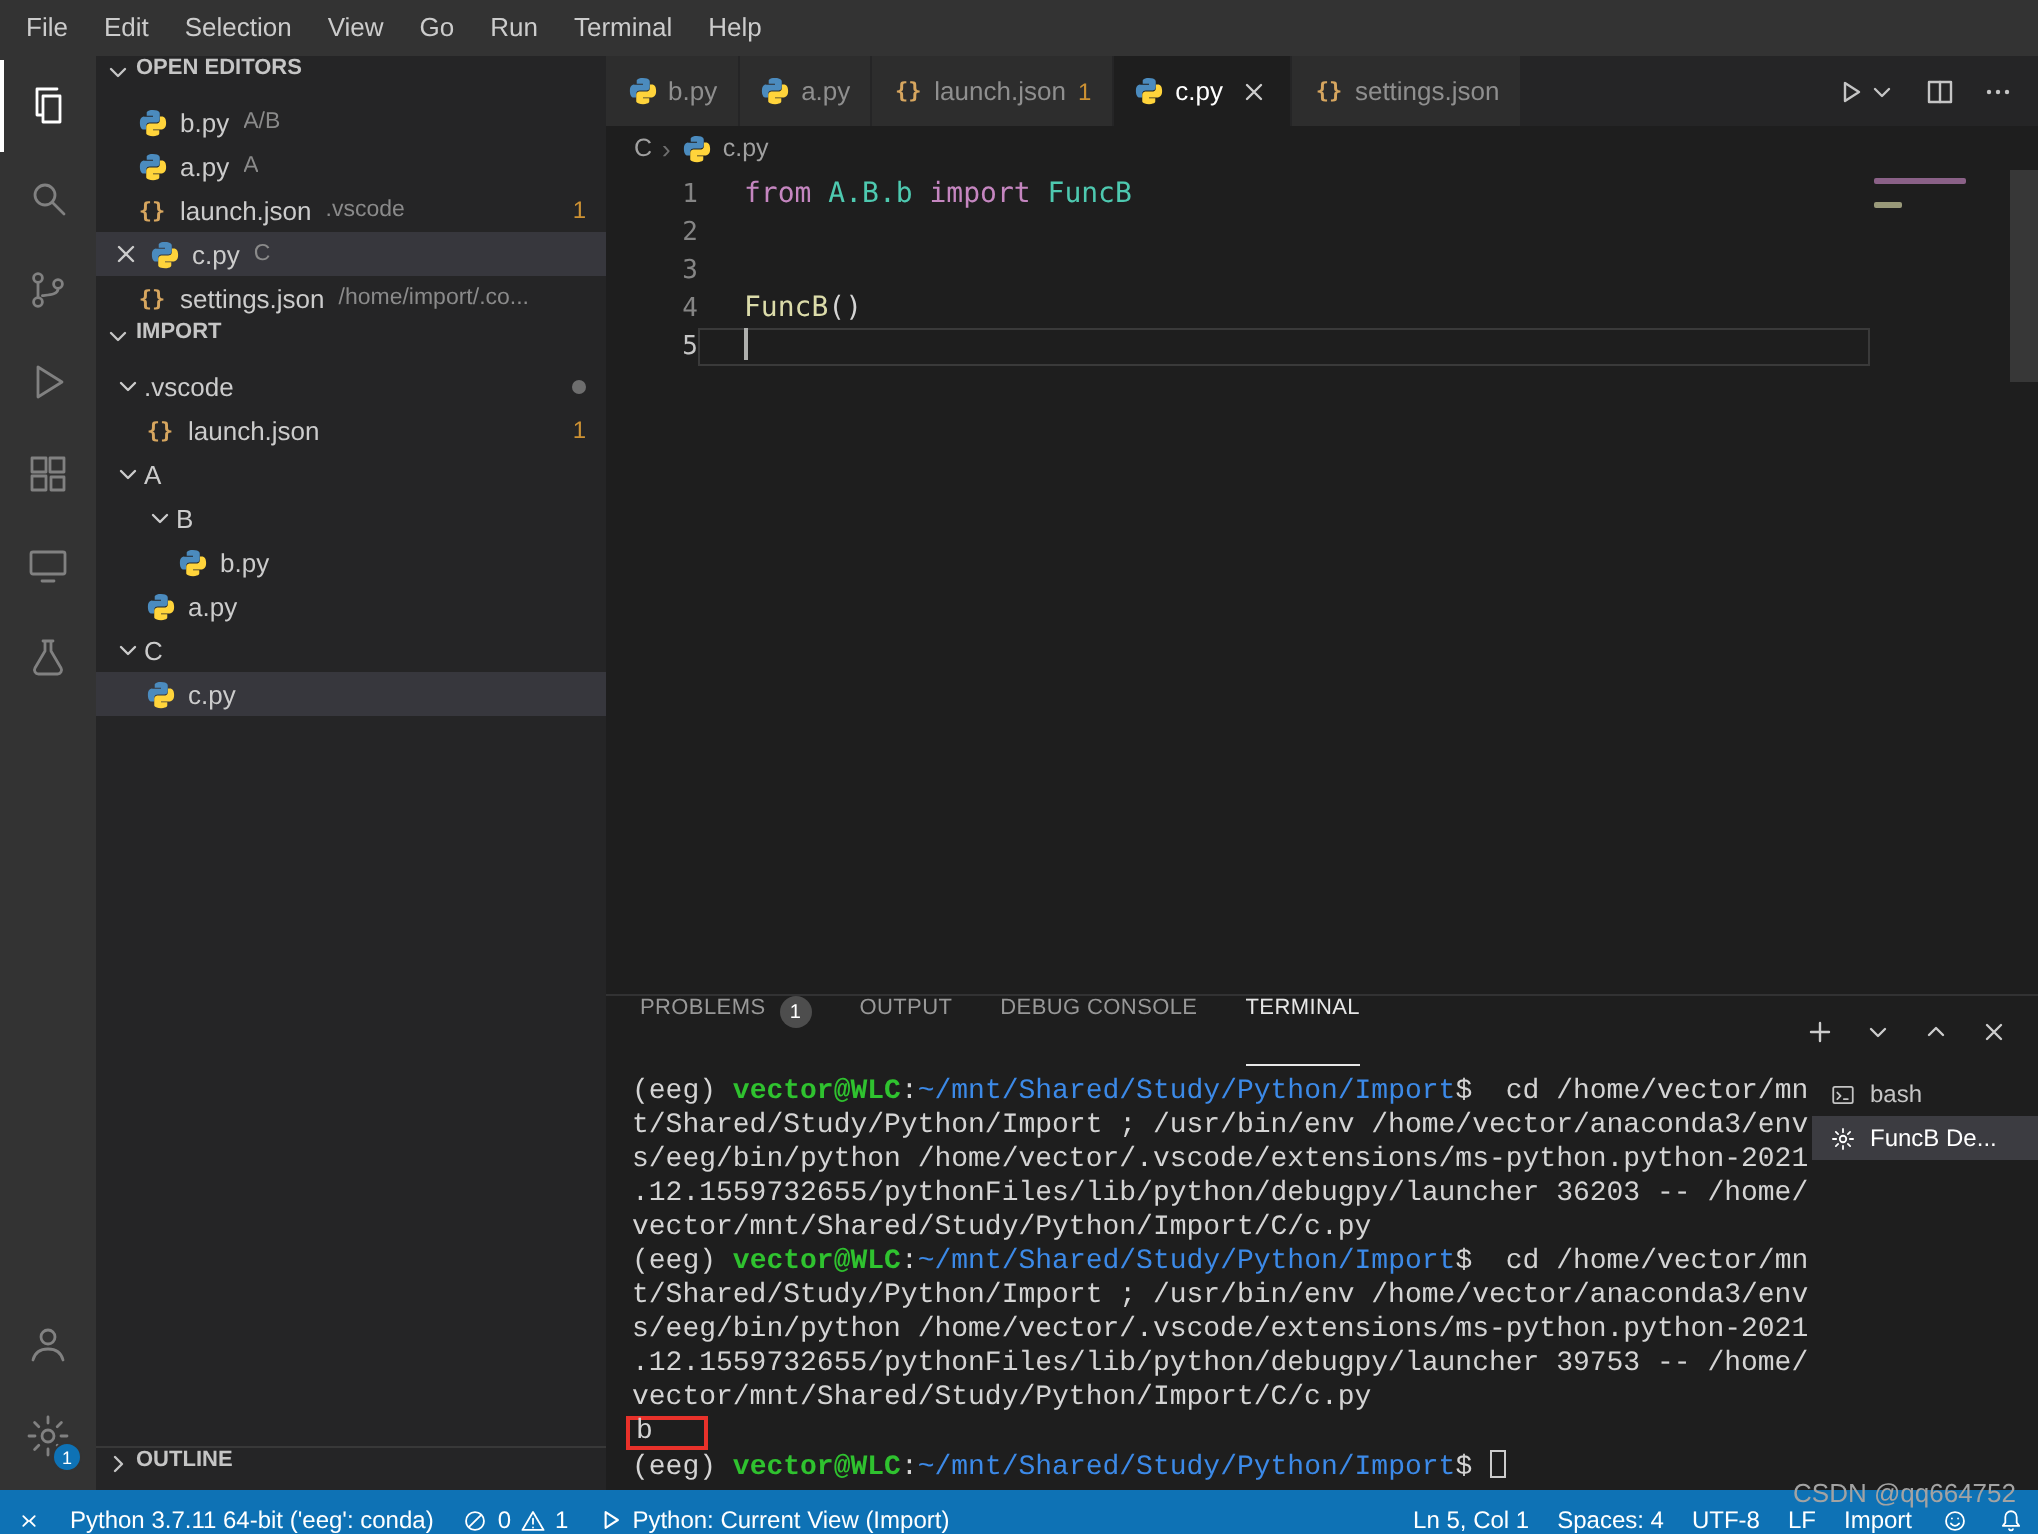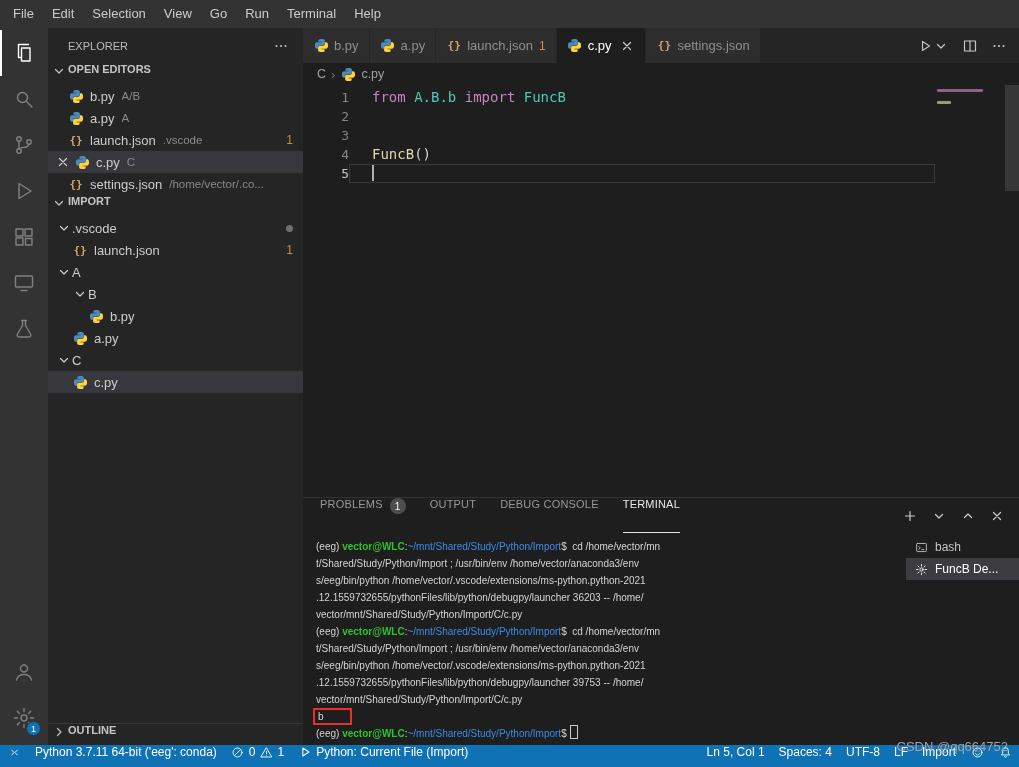--- a/index.html
+++ b/index.html
@@ -73,34 +73,34 @@
   .ed-scrollbar .thumb{position:absolute;top:0;left:0;width:14px;height:106px;background:rgba(121,121,121,.28)}
 
   
   .panel{height:248px;flex:none;border-top:1px solid #323233;display:flex;flex-direction:column;background:#1e1e1e}
   .panel-header{height:35px;flex:none;display:flex;align-items:center;padding:0 10px 0 17px}
   .panel-tab{height:100%;display:flex;align-items:flex-start;gap:7px;margin-right:24px;font-size:11px;color:#989898;border-bottom:1px solid transparent;cursor:pointer;letter-spacing:.2px}
   .panel-tab.active{color:#e7e7e7;border-bottom-color:#e7e7e7}
   .ptab-badge{background:#4d4d4d;color:#ffffff;border-radius:9px;min-width:16px;height:16px;padding:0 4px;font-size:10px;display:flex;align-items:center;justify-content:center}
   .panel-actions{margin-left:auto;display:flex;align-items:center;gap:13px;color:#cccccc;padding-right:4px}
   .panel-body{flex:1;display:flex;min-height:0}
-  .term-out{flex:1;min-width:0;overflow:hidden;padding:5px 0 0 13px;font-family:Liberation Sans, sans-serif;font-size:10px;line-height:17px;color:#d4d4d4}
+  .term-out{flex:1;min-width:0;overflow:hidden;padding:5px 0 0 13px;font-family:Liberation Mono, monospace;font-size:14px;line-height:17px;color:#d4d4d4}
   .term-line{white-space:pre;height:17px}
   .ts-pl{color:#d4d4d4}
   .ts-g{color:var(--term_green,#2fc22f);font-weight:700}
   .ts-b{color:var(--term_blue,#3c8ae8)}
   .annot-box{display:inline-block;height:17px;border:2px solid var(--annotation,#e8312a);padding:0 26px 0 3px;margin-left:-3px;line-height:13px}
   .term-cursor{display:inline-block;width:8px;height:14px;border:1px solid #cccccc;vertical-align:-2px}
   .term-list{width:113px;flex:none;padding-top:3px;font-size:12px}
   .term-item{height:22px;display:flex;align-items:center;gap:6px;padding:0 7px;color:#c5c5c5;cursor:pointer;white-space:nowrap;overflow:hidden}
   .term-item.selected{background:#3c3c41;color:#ffffff}
 
   
   .statusbar{height:22px;flex:none;background:var(--accent,#007acc);display:flex;justify-content:space-between;align-items:stretch;color:#ffffff;font-size:12px}
-  .sb-left,.sb-right{display:flex;align-items:flex-start}
+  .sb-left,.sb-right{display:flex;align-items:flex-end}
   .sbi{display:flex;align-items:center;gap:4px;padding:0 7px;cursor:pointer;white-space:nowrap}
   .sbi .icon{width:14px;height:14px}
 
   .watermark{position:absolute;right:11px;top:739px;font-size:13px;color:#a3a3a3;z-index:30;pointer-events:none}
 </style>
 </head>
 <body>
 
 <div class="window">
 
@@ -193,30 +193,20 @@
                 <circle cx="12" cy="12" r="3"></circle>
                 <path d="M12 2.5v3M12 18.5v3M2.5 12h3M18.5 12h3M5.3 5.3l2.1 2.1M16.6 16.6l2.1 2.1M18.7 5.3l-2.1 2.1M7.4 16.6l-2.1 2.1"></path>
               </svg>
             </span>
             <span class="ab-badge">1</span>
           </div>
         </div>
     </div>
 
     <div class="sidebar">
-      <div class="sb-title">
-        <span>EXPLORER</span>
-        <span class="icon">
-            <svg width="16" height="16" viewBox="0 0 16 16" fill="none" stroke="currentColor" stroke-width="1.2" stroke-linecap="round" stroke-linejoin="round">
-              <circle cx="3.5" cy="8" r="1.1" fill="currentColor" stroke="none"></circle>
-              <circle cx="8" cy="8" r="1.1" fill="currentColor" stroke="none"></circle>
-              <circle cx="12.5" cy="8" r="1.1" fill="currentColor" stroke="none"></circle>
-            </svg>
-          </span>
-      </div>
       <div class="section-header">
         <span class="icon">
             <svg width="16" height="16" viewBox="0 0 16 16" fill="none" stroke="currentColor" stroke-width="1.2" stroke-linecap="round" stroke-linejoin="round">
               <path d="M4.5 6.5 8 10l3.5-3.5"></path>
             </svg>
           </span>
         <span>OPEN EDITORS</span>
       </div>
       <div class="open-editors">
           <div class="row oe-row">
@@ -260,21 +250,21 @@
               </svg>
             </span>
             <span class="fname">c.py</span>
             <span class="fdesc">C</span>
           </div>
           <div class="row oe-row">
             <span class="icon file-ic">
               <span class="json-braces">{}</span>
             </span>
             <span class="fname">settings.json</span>
-            <span class="fdesc">/home/vector/.co...</span>
+            <span class="fdesc">/home/import/.co...</span>
           </div>
         </div>
       <div class="section-header">
         <span class="icon">
             <svg width="16" height="16" viewBox="0 0 16 16" fill="none" stroke="currentColor" stroke-width="1.2" stroke-linecap="round" stroke-linejoin="round">
               <path d="M4.5 6.5 8 10l3.5-3.5"></path>
             </svg>
           </span>
         <span>IMPORT</span>
       </div>
@@ -587,21 +577,21 @@
             </svg>
           </span>
           <span>1</span>
         </div>
         <div class="sbi">
           <span class="icon">
             <svg width="16" height="16" viewBox="0 0 16 16" fill="none" stroke="currentColor" stroke-width="1.2" stroke-linecap="round" stroke-linejoin="round">
               <path d="M5.5 3.5v9l7-4.5z"></path>
             </svg>
           </span>
-          <span>Python: Current File (Import)</span>
+          <span>Python: Current View (Import)</span>
         </div>
       </div>
     <div class="sb-right">
         <div class="sbi">
           <span>Ln 5, Col 1</span>
         </div>
         <div class="sbi">
           <span>Spaces: 4</span>
         </div>
         <div class="sbi">

